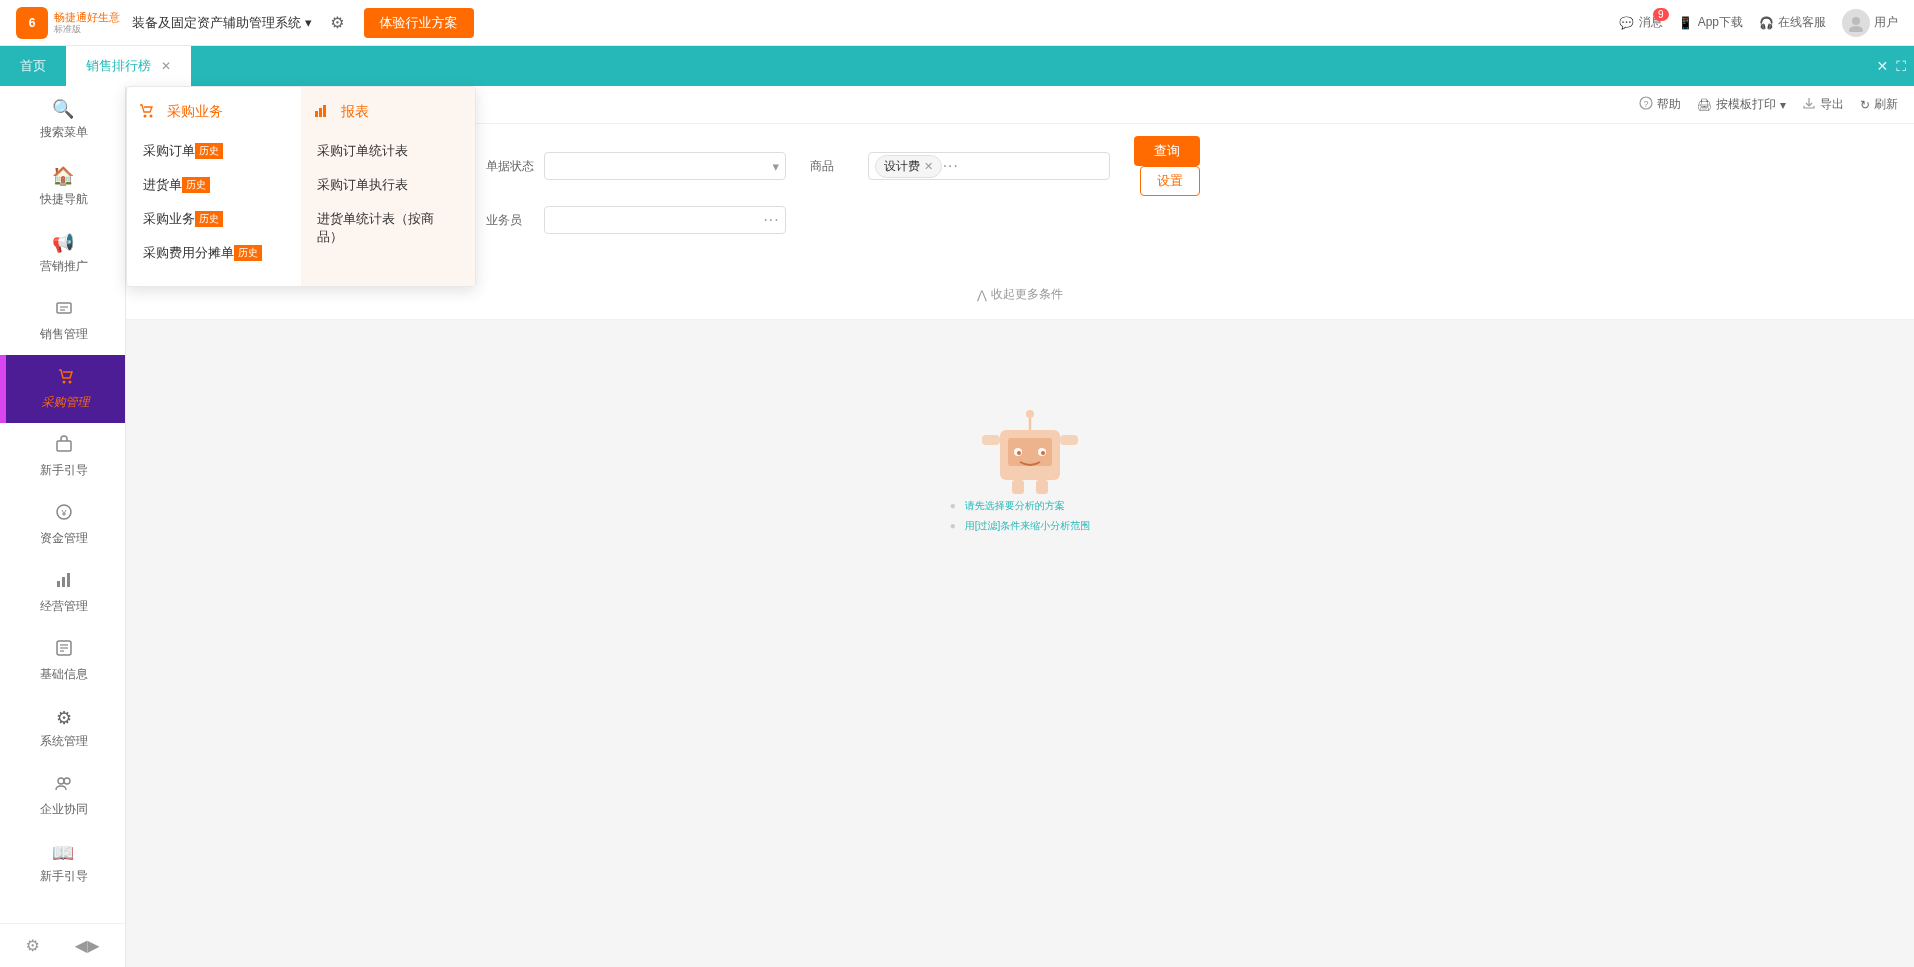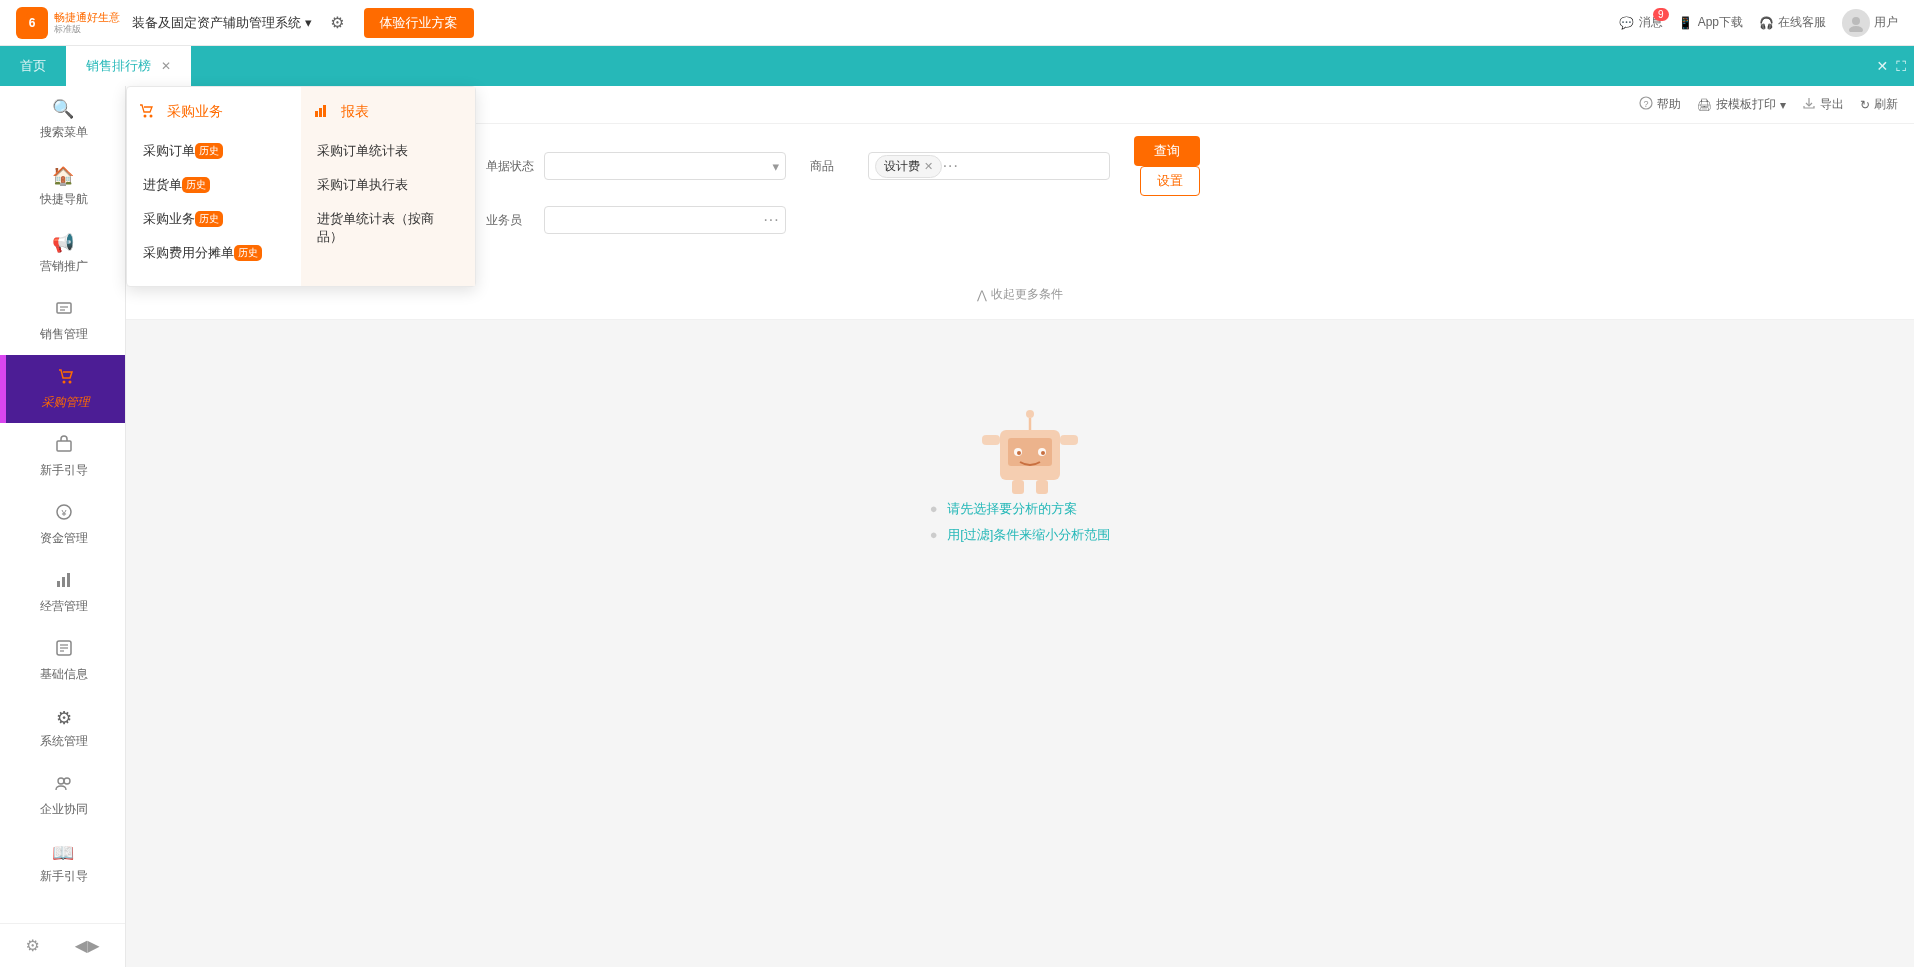--- a/index.html
+++ b/index.html
@@ -261,21 +261,21 @@
       justify-content: center;
       padding: 80px 0;
     }
     .empty-icon {
       width: 100px;
       height: 80px;
       position: relative;
       margin-bottom: 16px;
     }
     .empty-text {
-      font-size: 13px;
+      font-size: 10px;
       color: #999;
       line-height: 2;
     }
     .empty-text span {
       color: #26b8b8;
     }
     .dropdown-menu {
       position: absolute;
       top: 86px;
       left: 126px;
@@ -311,21 +311,21 @@
       align-items: center;
       padding: 8px 4px;
       cursor: pointer;
       font-size: 13px;
       color: #333;
     }
     .history-tag {
       background: #ff6b00;
       color: #fff;
       font-size: 10px;
-      border-radius: 5px;
+      border-radius: 0;
       padding: 1px 4px;
     }
 
     
     .toolbar-row {
       display: flex;
       align-items: center;
       justify-content: space-between;
       padding: 10px 16px;
       background: #fff;

